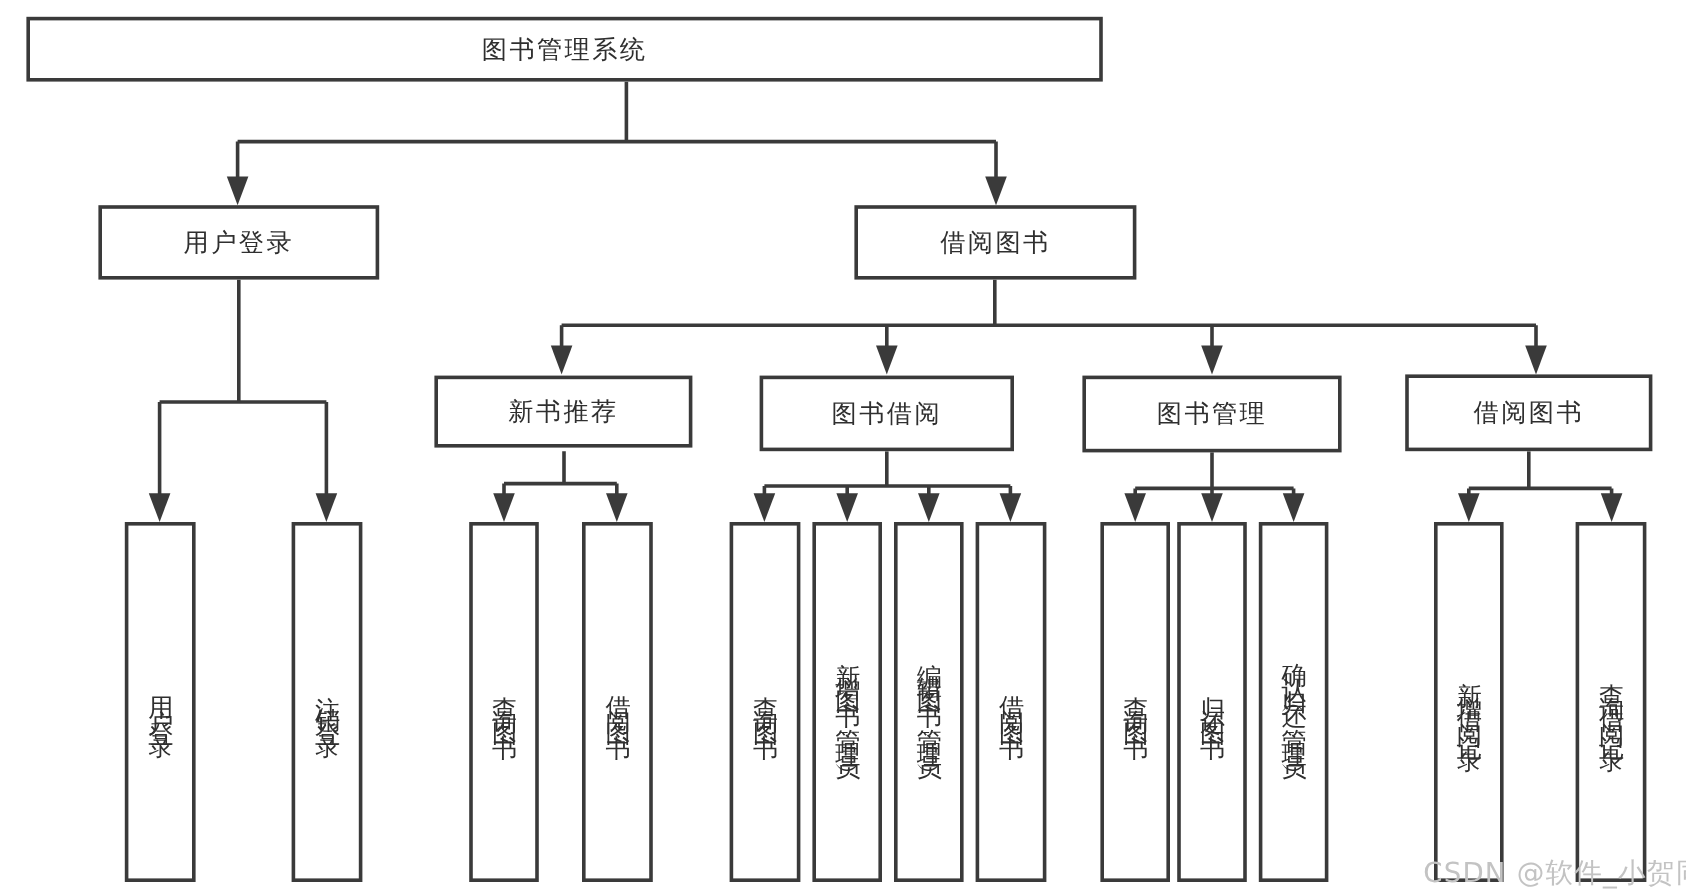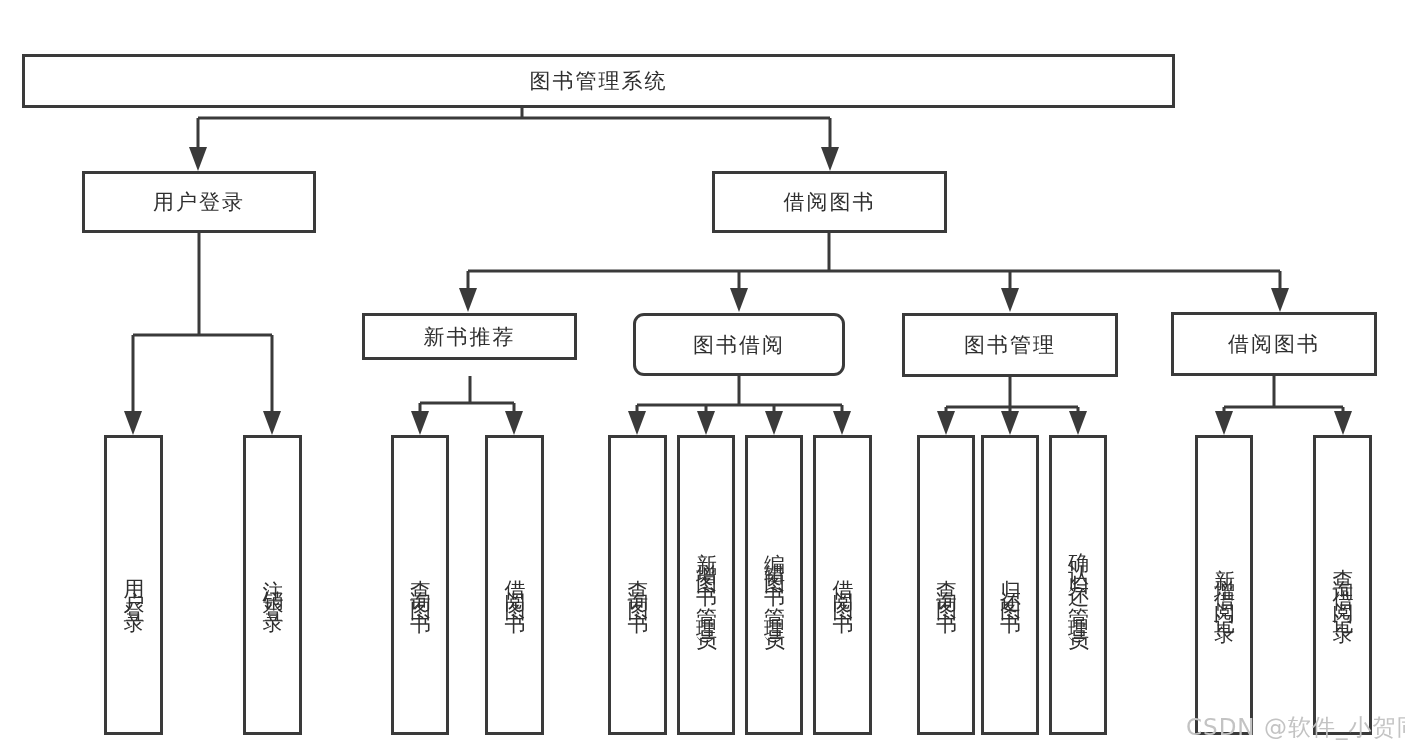--- a/index.html
+++ b/index.html
@@ -37,27 +37,27 @@
     writing-mode:vertical-rl;
     text-orientation:mixed;
     letter-spacing:11px;
     line-height:1;
     font-size:21px;
     white-space:normal;
     padding:4px 0;
     overflow:hidden;
   }
   
-  .n-root   {left:22px;  top:14px;  width:1153px; height:54px;margin-top:40px;}
+  .n-root   {left:22px;  top:14px;  width:897px; height:54px;}
   
   .n-l2-0   {left:82px;  top:171px; width:234px;  height:62px;}
   .n-l2-1   {left:712px; top:171px; width:235px;  height:62px;}
   
-  .n-l3-0   {left:362px; top:313px; width:215px;  height:47px;}
-  .n-l3-1   {left:633px; top:313px; width:212px;  height:63px;border-radius:11px;}
+  .n-l3-0   {left:362px; top:313px; width:215px;  height:60px;}
+  .n-l3-1   {left:633px; top:313px; width:212px;  height:63px;}
   .n-l3-2   {left:902px; top:313px; width:216px;  height:64px;}
   .n-l3-3   {left:1171px;top:312px; width:206px;  height:64px;}
   
   .n-g1-0{left:104px;top:435px;width:59px;height:300px;}
   .n-g1-1{left:243px;top:435px;width:59px;height:300px;}
   
   .n-g2-0{left:391px;top:435px;width:58px;height:300px;}
   .n-g2-1{left:485px;top:435px;width:59px;height:300px;}
   
   .n-g3-0{left:608px;top:435px;width:59px;height:300px;}

